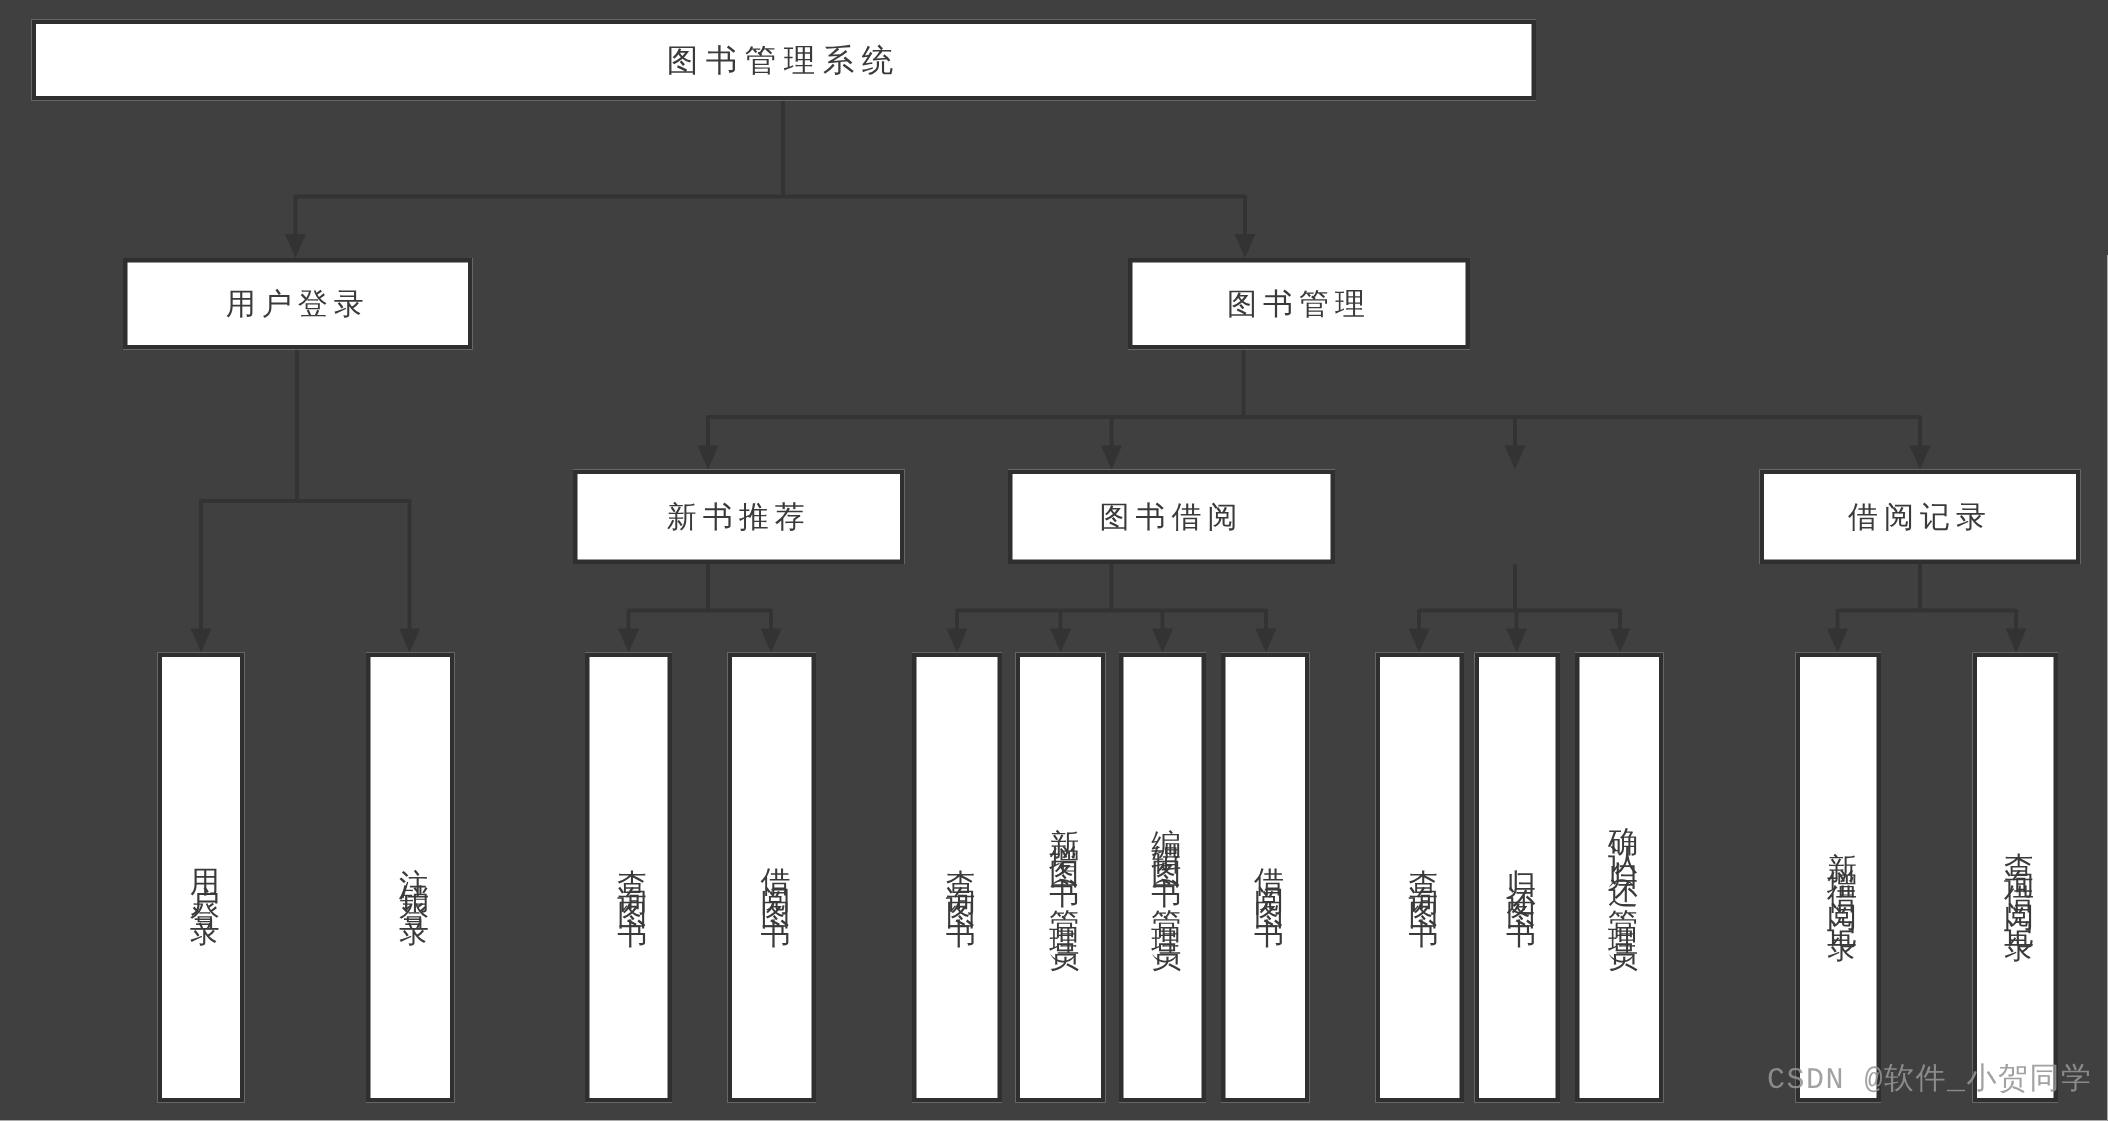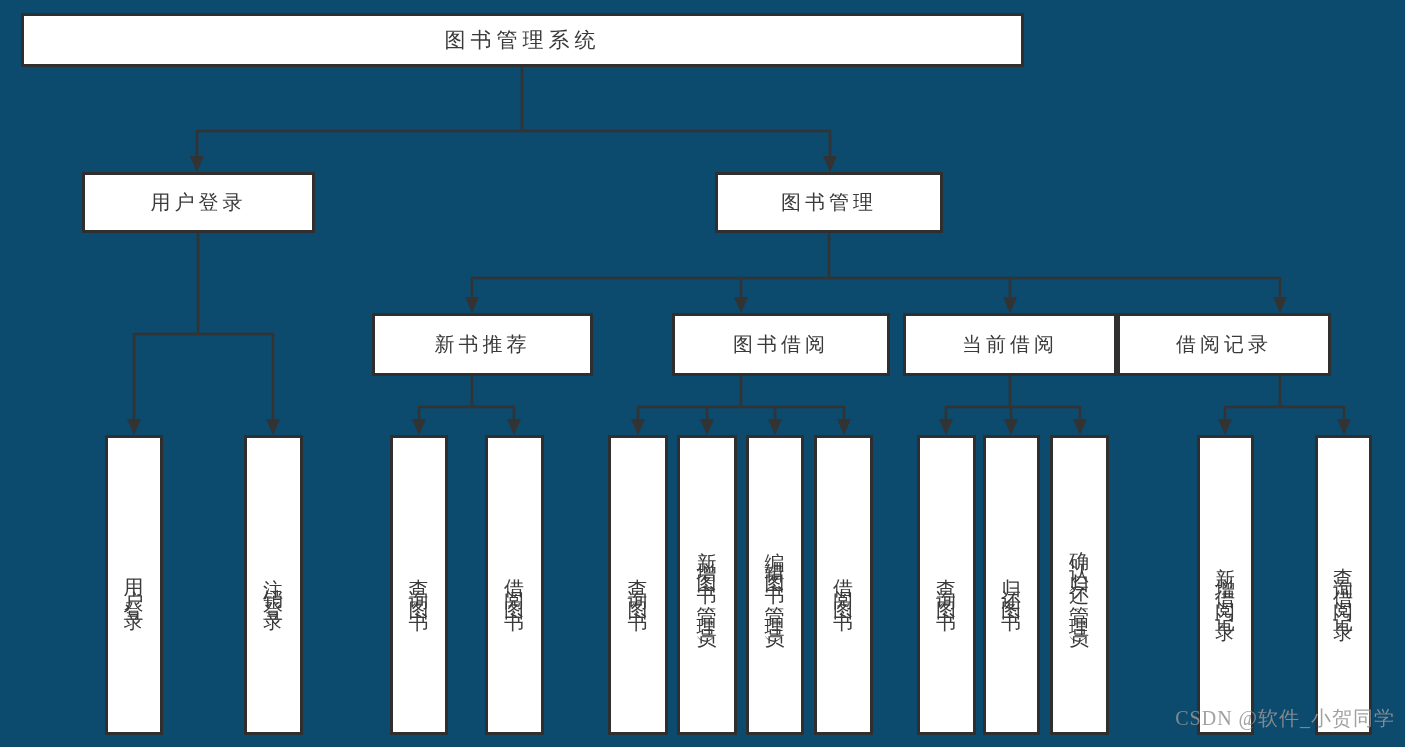--- a/index.html
+++ b/index.html
@@ -1,22 +1,22 @@
 <!DOCTYPE html>
 <html><head>
 <meta charset="utf-8">
 <style>
   html, body { margin: 0; padding: 0; background: #ffffff; }
   .canvas {
     position: relative;
     width: 1405px;
     height: 747px;
-    background: #0c4a6e;
+    background: #404040;
     overflow: hidden;
-    font-family: Liberation Serif, serif;
+    font-family: Liberation Mono, monospace;
     color: #3a3a3a;
   }
   .connectors {
     position: absolute;
     left: 0; top: 0;
     width: 1405px; height: 747px;
     pointer-events: none;
   }
   .node {
     position: absolute;
@@ -116,34 +116,31 @@
     </g>
   </svg>
 
   <div class="node hnode root" style="left:21px; top:13px; width:1003px; height:54px;">
     <span>图书管理系统</span>
   </div>
 
   <div class="node hnode" style="left:82px; top:172px; width:233px; height:61px;">
     <span>用户登录</span>
   </div>
-  <div class="node hnode" style="left:715px; top:172px; width:228px; height:61px;text-align:right;">
+  <div class="node hnode" style="left:752px; top:172px; width:228px; height:61px;text-align:right;">
     <span>图书管理</span>
   </div>
 
-  <div class="node hnode" style="left:372px; top:313px; width:221px; height:63px;">
+  <div class="node hnode" style="left:382px; top:313px; width:221px; height:63px;">
     <span>新书推荐</span>
   </div>
   <div class="node hnode" style="left:632px; top:313px; width:218px; height:63px;margin-left:40px;">
     <span>图书借阅</span>
   </div>
-  <div class="node hnode" style="left:903px; top:313px; width:214px; height:63px;">
-    <span>当前借阅</span>
-  </div>
-  <div class="node hnode" style="left:1117px; top:313px; width:214px; height:63px;">
+  <div class="node hnode" style="left:1173px; top:313px; width:214px; height:63px;">
     <span>借阅记录</span>
   </div>
 
   <div class="node vnode" style="left:105px; width:58px;">
     <span class="vtext">用户登录</span>
   </div>
   <div class="node vnode" style="left:244px; width:59px;">
     <span class="vtext">注销登录</span>
   </div>
 

